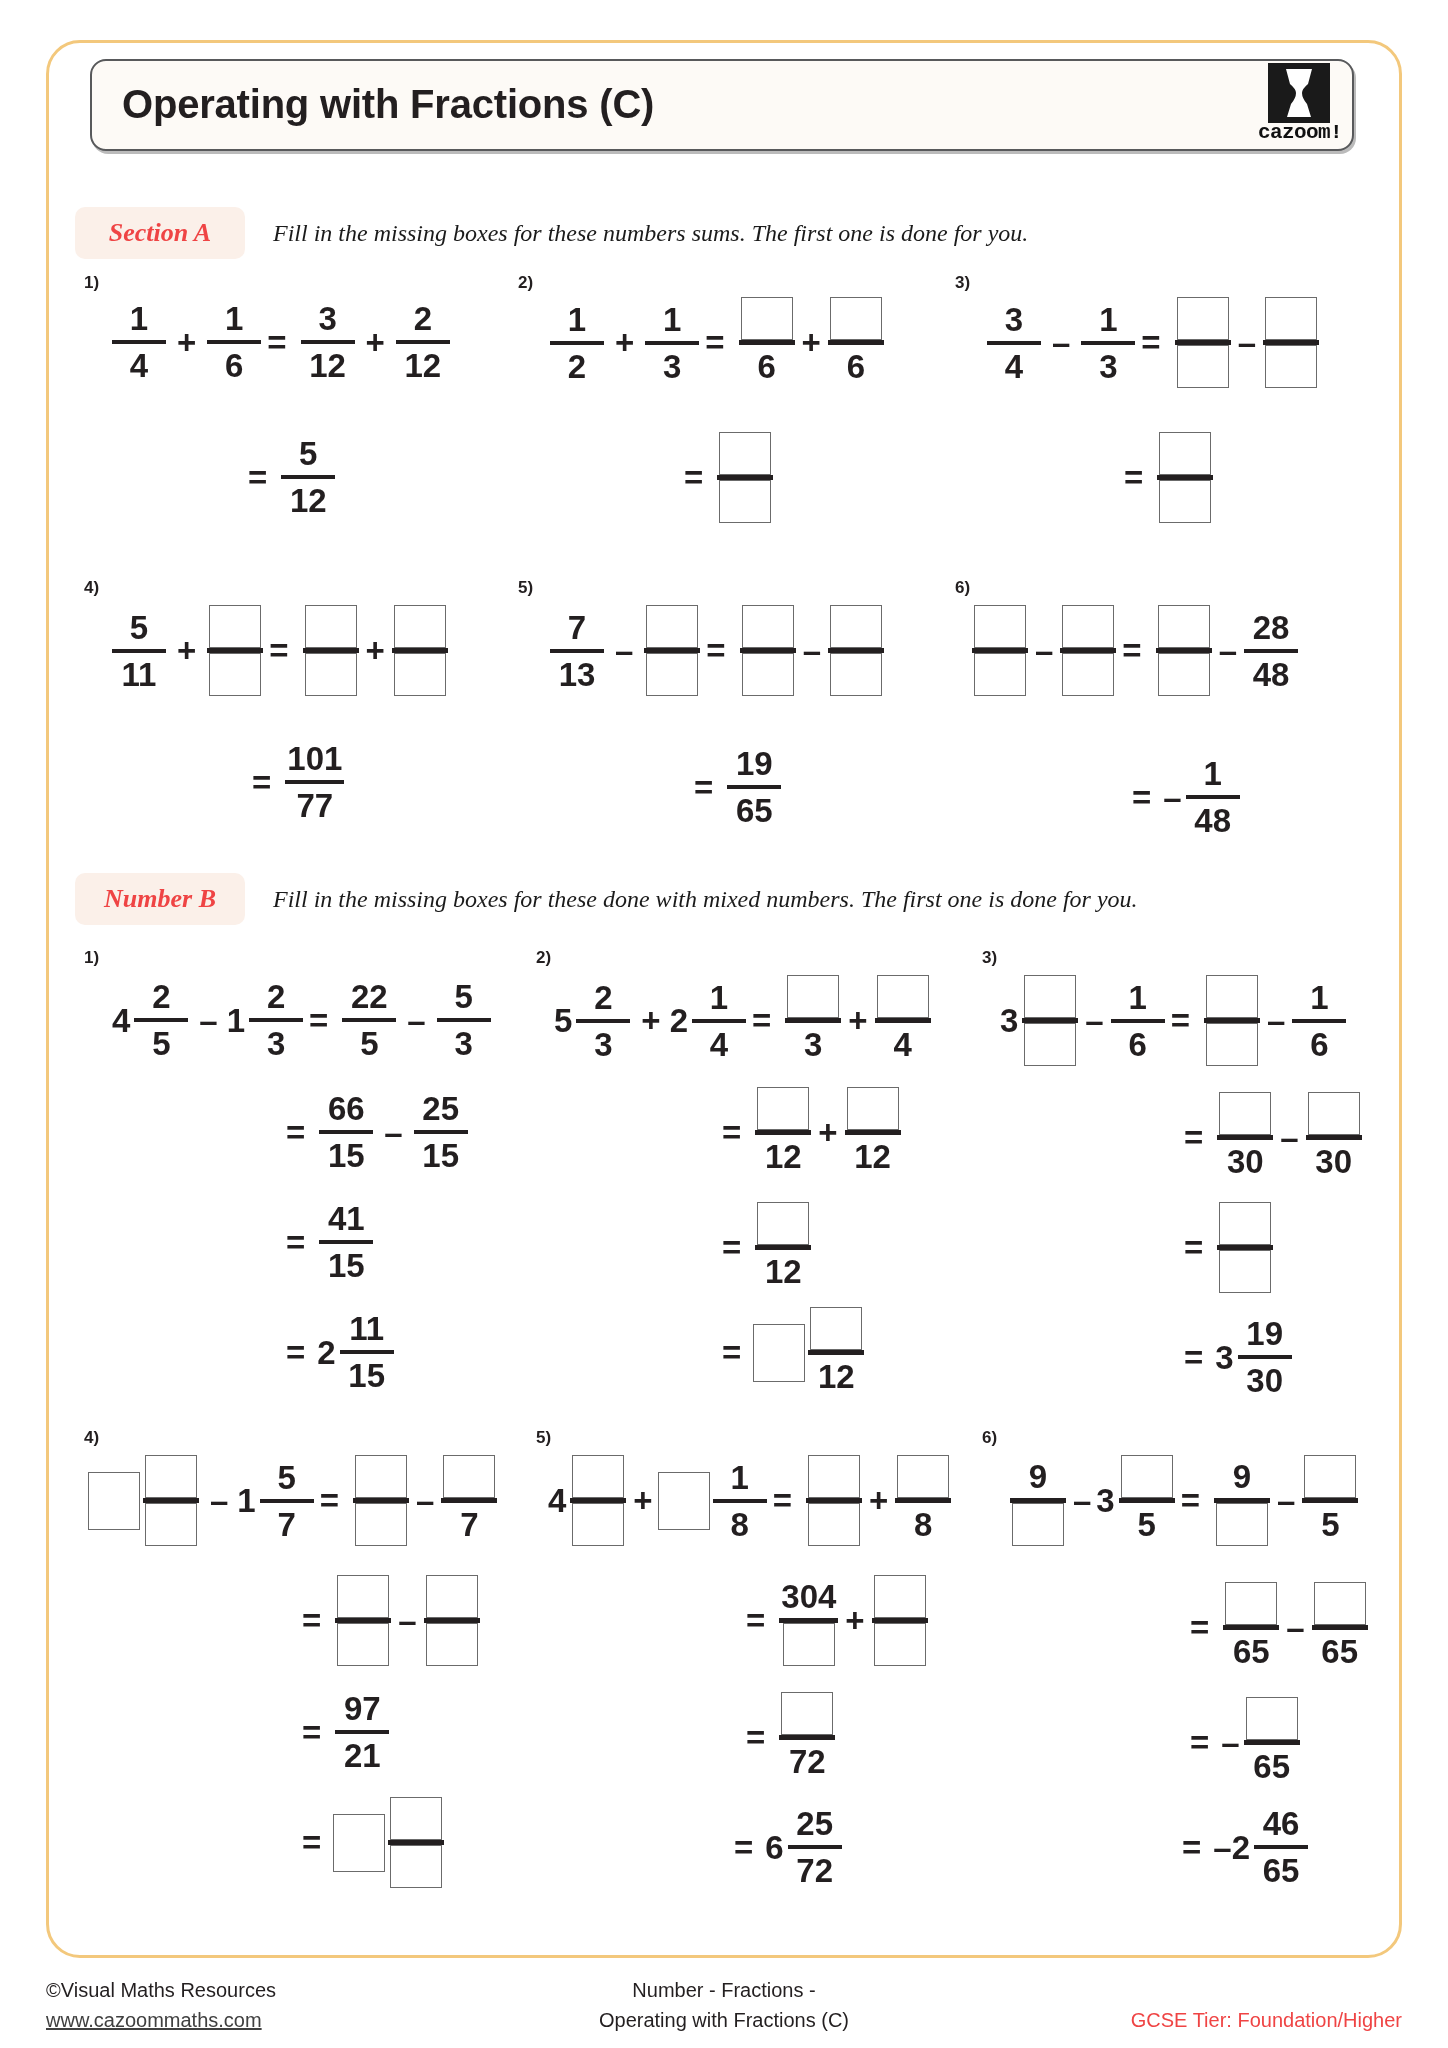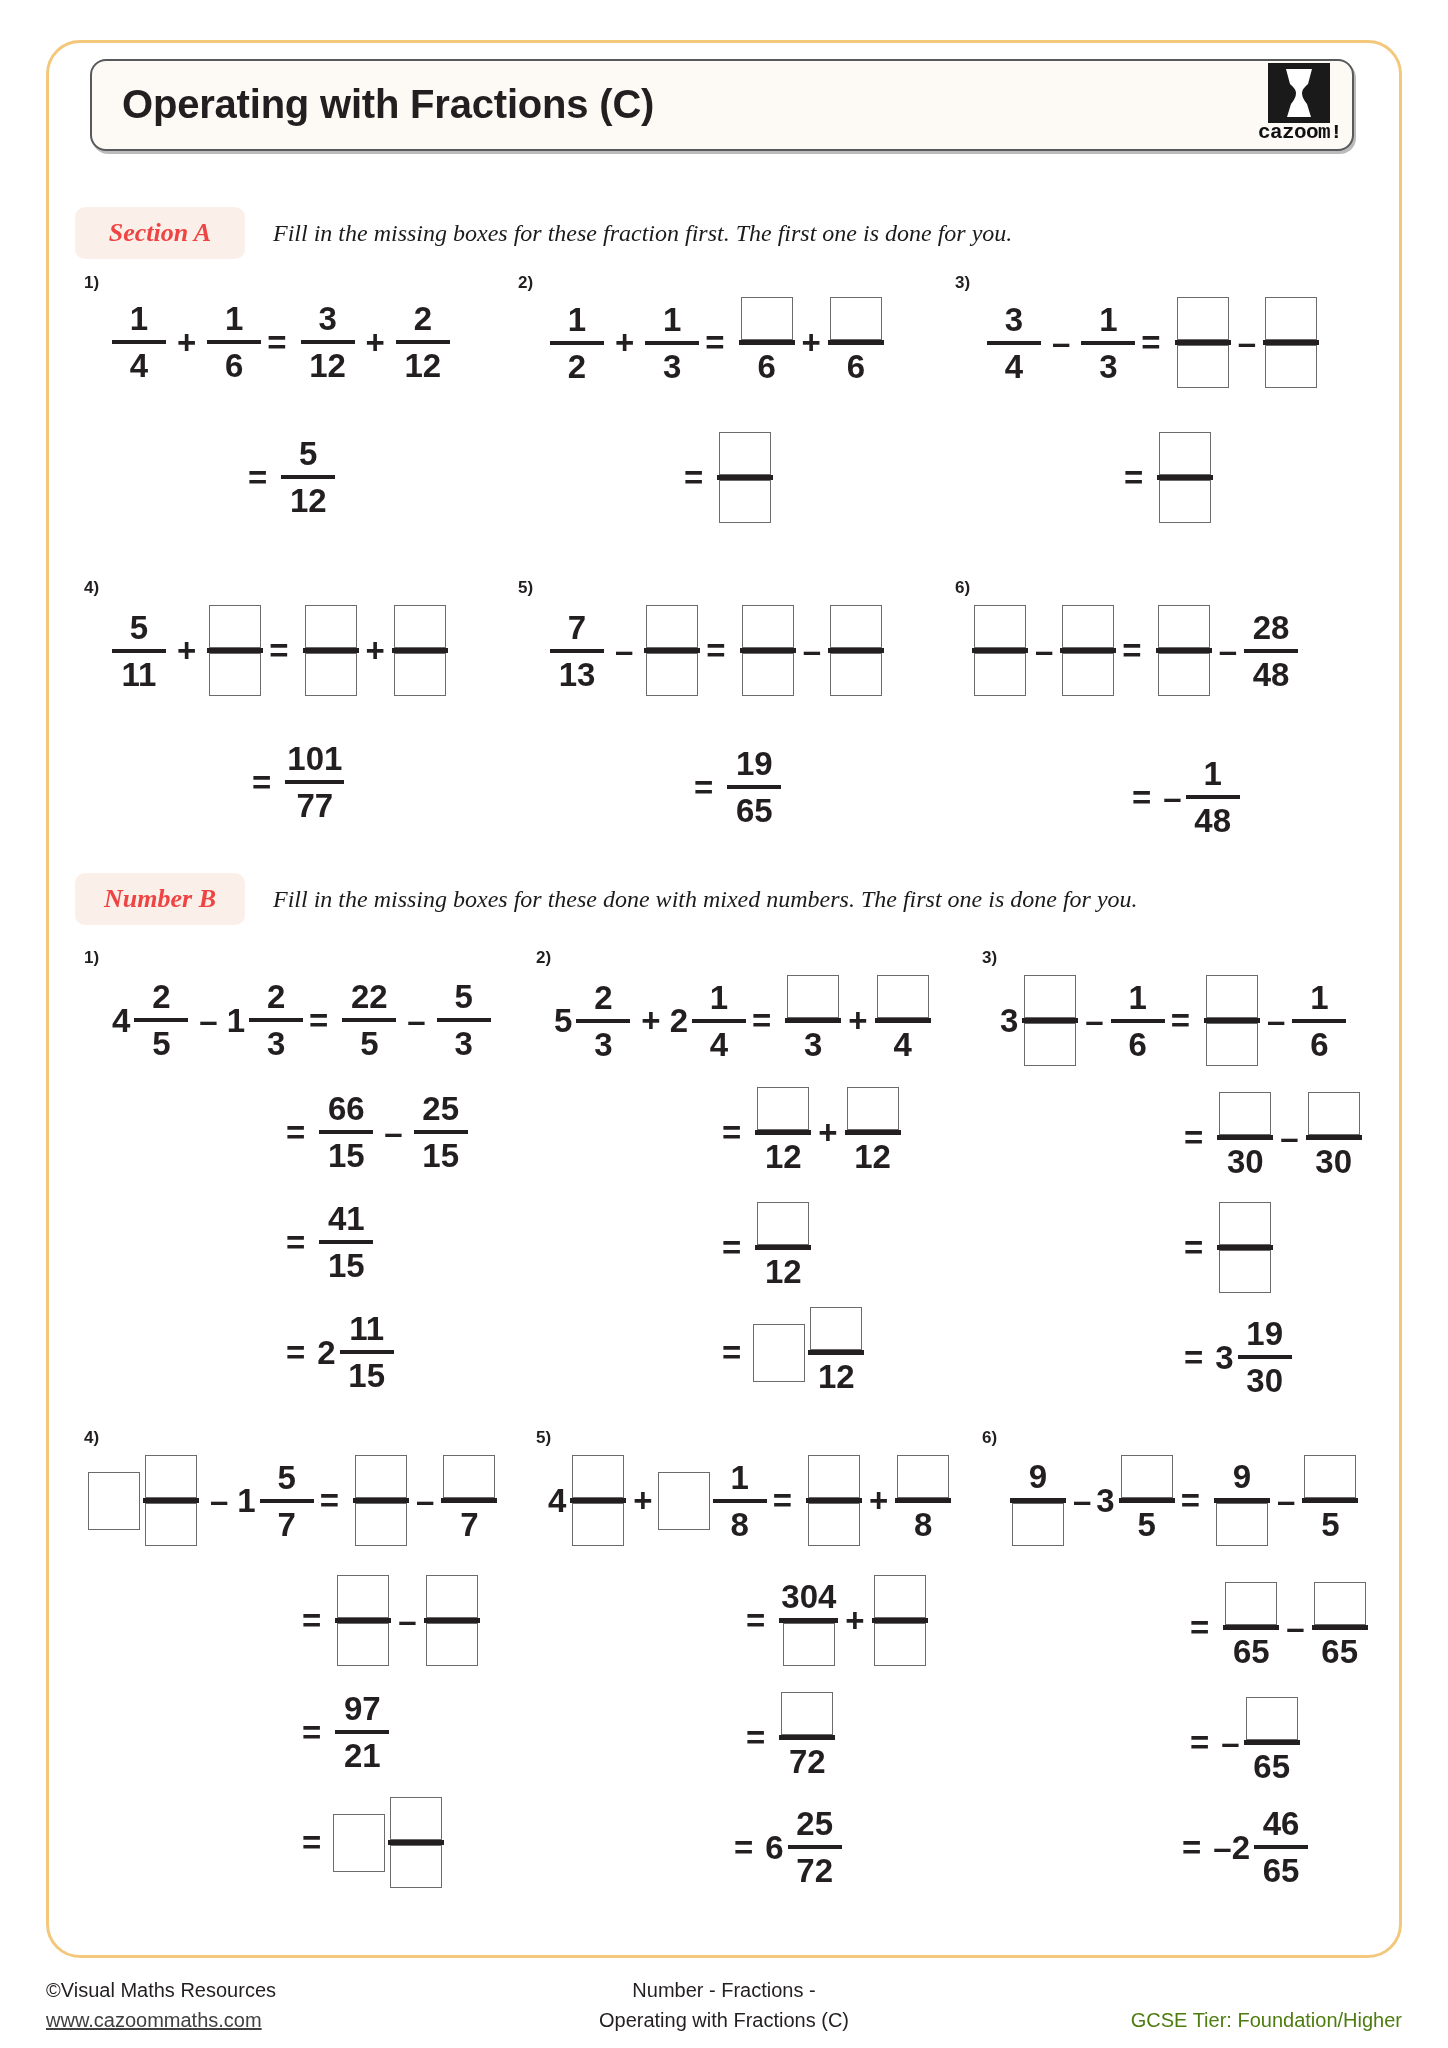--- a/index.html
+++ b/index.html
@@ -128,42 +128,42 @@
     display:inline-block;width:52px;height:58px;
     border:1.6px solid #6b6b6b;background:#fff;box-sizing:border-box;
     margin-right:1px;vertical-align:middle;
   }
 
   
   .footer{position:absolute;left:0;top:1975px;width:1448px;height:73px;}
   .f-left{position:absolute;left:46px;top:0;font-size:20px;color:#231F20;line-height:30px;}
   .f-link{color:#404040;text-decoration:underline;display:block;}
   .f-mid{position:absolute;left:0;top:0;width:1448px;text-align:center;font-size:20px;color:#231F20;line-height:30px;}
-  .f-right{position:absolute;right:46px;top:30px;font-size:20px;color:#4d7c0f;line-height:30px;white-space:nowrap;}
+  .f-right{position:absolute;right:46px;top:30px;font-size:20px;color:#ef4444;line-height:30px;white-space:nowrap;}
 </style>
 </head>
 <body>
 
 <div class="page-frame"></div>
 
 <div class="title-box"></div>
 <div class="title-text">Operating with Fractions (C)</div>
 
 <div class="logo">
   <div class="logo-square"></div>
   <svg class="logo-vase" viewBox="0 0 34 50">
     <path d="M4 1 H30 L26 16 Q20 21 20 25 Q20 30 25 36 L29 49 H5 L9 36 Q14 30 14 25 Q14 21 8 16 Z" fill="#ffffff"></path>
   </svg>
   <div class="logo-word">cazoom!</div>
 </div>
 
 <div class="section-row" style="left:75px;top:207px;width:1300px;">
   <div class="section-badge"></div>
   <div class="section-badge-label">Section A</div>
-  <div class="section-instr">Fill in the missing boxes for these fraction first.  The first one is done for you.</div>
+  <div class="section-instr">Fill in the missing boxes for these numbers sums.  The first one is done for you.</div>
 </div>
 
 <div class="qnum" style="left:84px;top:273px;">1)</div>
 <div class="expr" style="left:110px;top:300px;">
   <span class="frac">
     <span class="num">1</span>
     <span class="bar"></span>
     <span class="den">4</span>
   </span>
   <span class="op">+</span>

